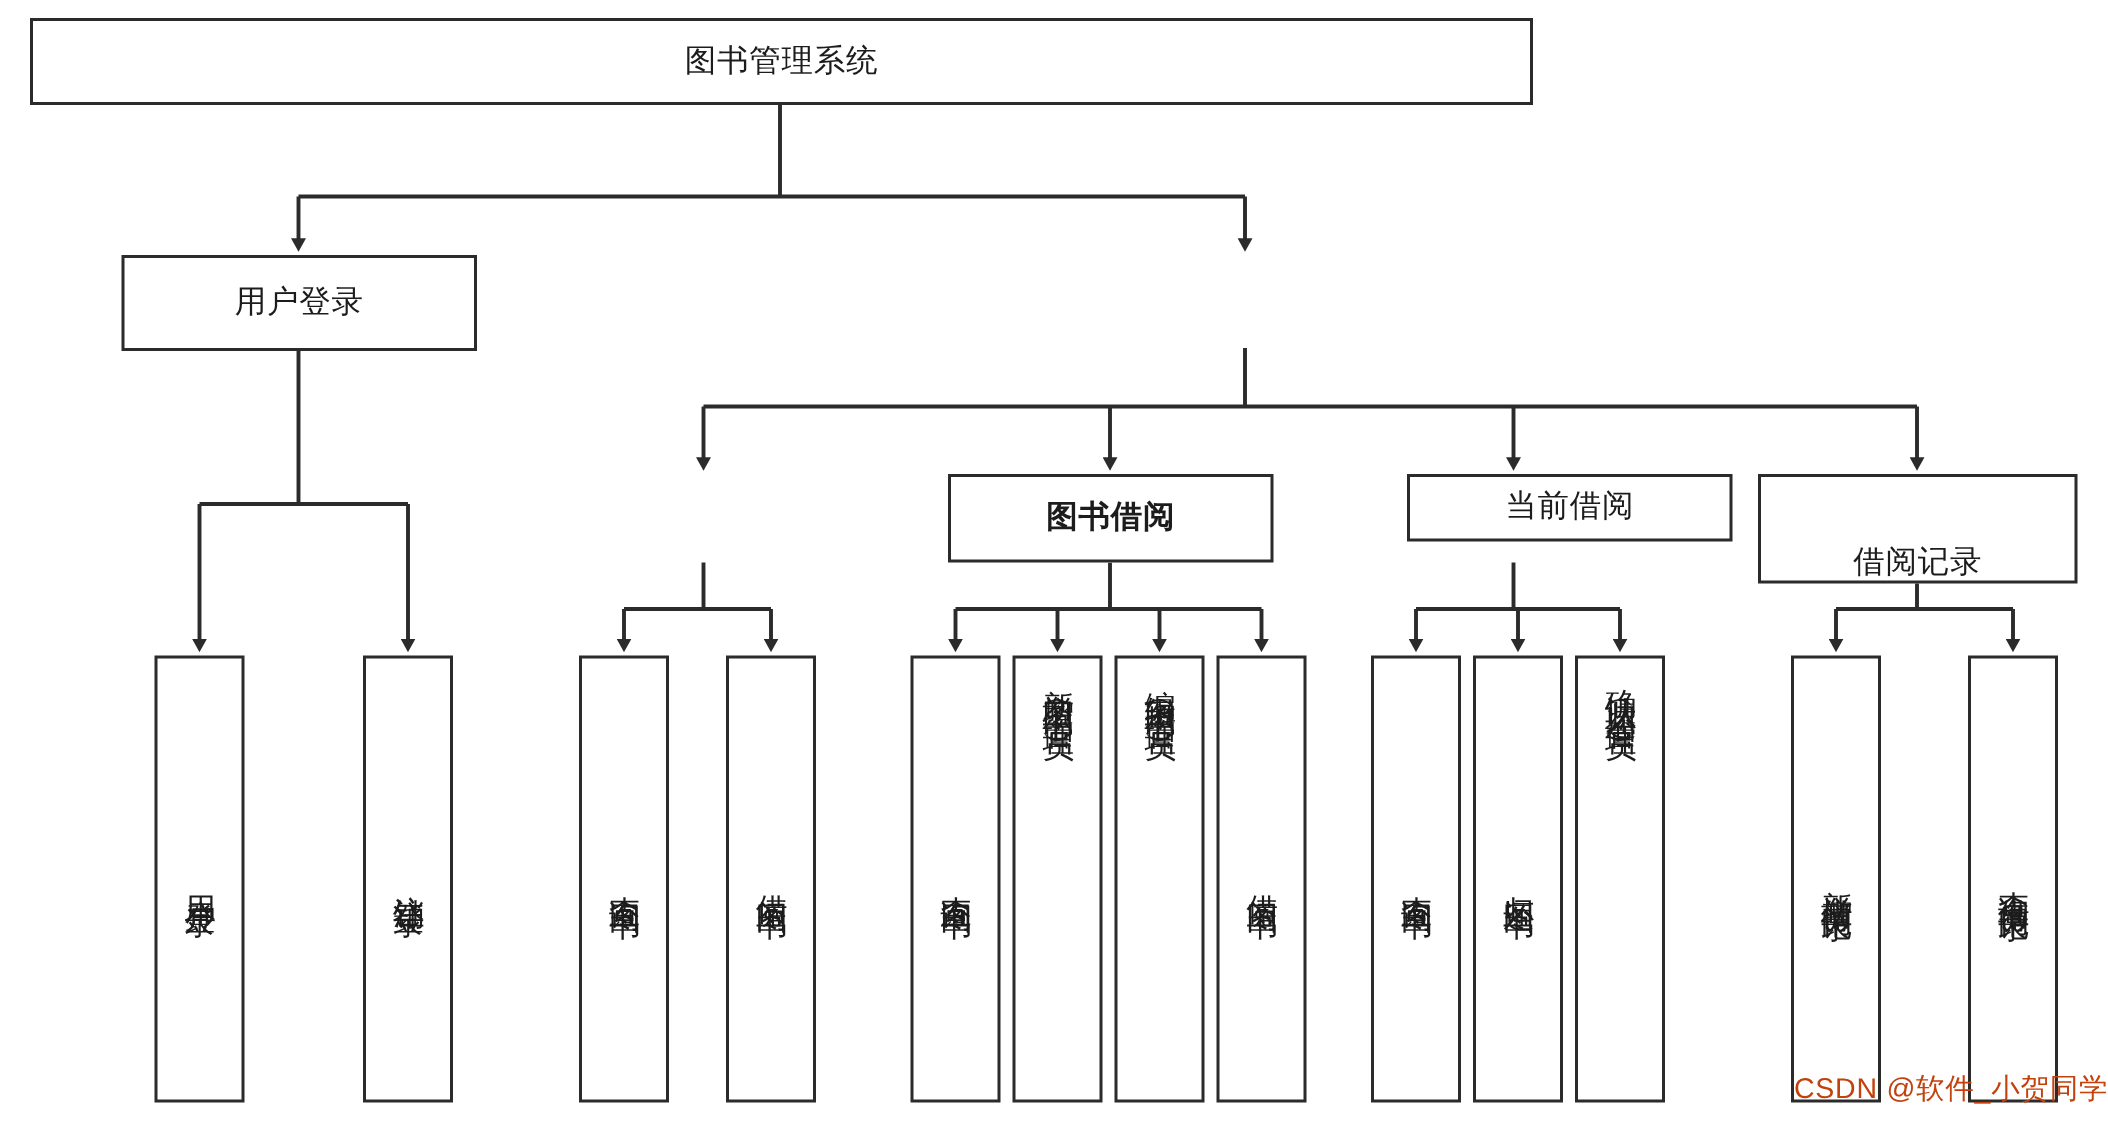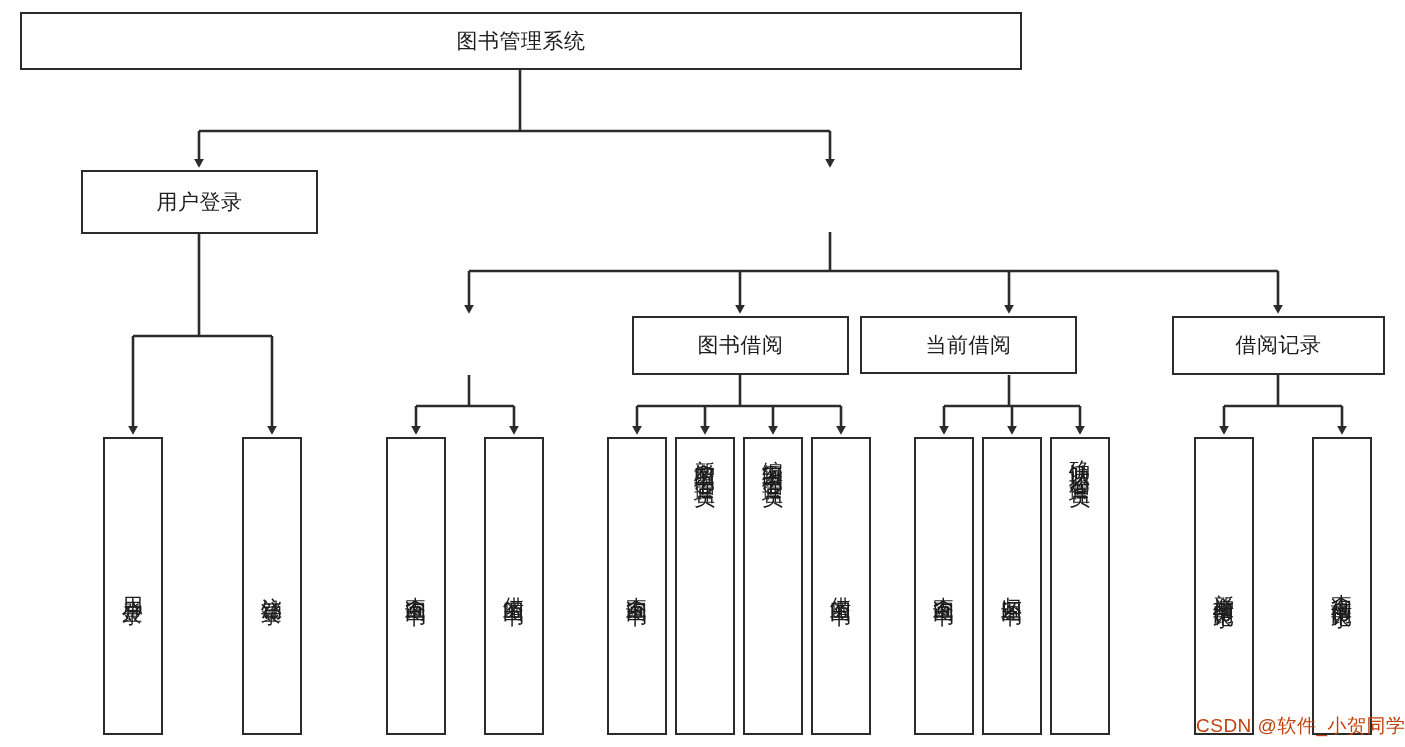--- a/index.html
+++ b/index.html
@@ -150,27 +150,27 @@
   </svg>
 
   <div class="node root horizontal" style="left:20px; top:12px; width:1002px; height:58px;">
     <span class="lbl">图书管理系统</span>
   </div>
 
   <div class="node horizontal" style="left:81px; top:170px; width:237px; height:64px;">
     <span class="lbl">用户登录</span>
   </div>
 
-  <div class="node horizontal" style="left:632px; top:316px; width:217px; height:59px;">
+  <div class="node horizontal" style="left:632px; top:316px; width:217px; height:59px;font-weight:bold;">
     <span class="lbl">图书借阅</span>
   </div>
-  <div class="node horizontal" style="left:860px; top:316px; width:217px; height:58px;">
+  <div class="node horizontal" style="left:938px; top:316px; width:217px; height:45px;">
     <span class="lbl">当前借阅</span>
   </div>
-  <div class="node horizontal" style="left:1172px; top:316px; width:213px; height:59px;">
+  <div class="node horizontal" style="left:1172px; top:316px; width:213px; height:73px;align-items:flex-end;">
     <span class="lbl">借阅记录</span>
   </div>
 
   <div class="node vertical" style="left:103px; top:437px; width:60px; height:298px;">
     <span class="lbl">用户登录</span>
   </div>
   <div class="node vertical" style="left:242px; top:437px; width:60px; height:298px;">
     <span class="lbl">注销登录</span>
   </div>
 

